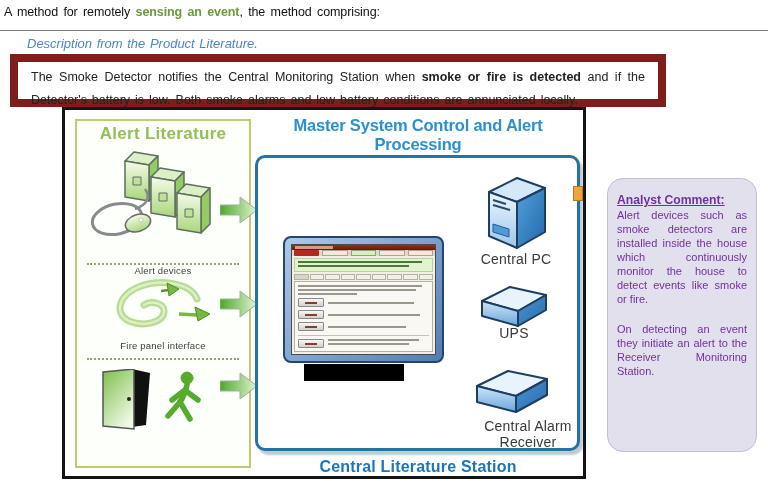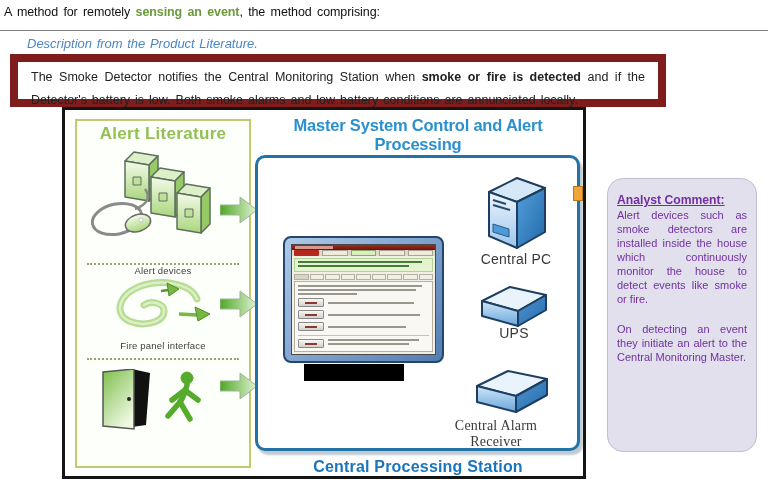--- a/index.html
+++ b/index.html
@@ -89,21 +89,21 @@
   .monitor-base{position:absolute;left:46px;top:206px;width:100px;height:17px;background:#000;}
 
   
   .station-icon{position:absolute;}
   .pc-icon{left:221px;top:14px;width:74px;height:78px;}
   .ups-icon{left:220px;top:124px;width:72px;height:48px;}
   .rcv-icon{left:214px;top:208px;width:80px;height:50px;}
   .lbl{position:absolute;text-align:center;font-size:14px;color:#3a3a3a;letter-spacing:0.2px;}
   .lbl-pc{left:203px;top:93px;width:110px;}
   .lbl-ups{left:223px;top:167px;width:66px;}
-  .lbl-rcv{left:176px;top:260px;width:124px;font-family:Liberation Serif, serif;}
+  .lbl-rcv{left:208px;top:260px;width:124px;}
   .orange-tab{position:absolute;left:315px;top:28px;width:10px;height:15px;
               background:#f0a43a;border:1px solid #b97a1e;box-sizing:border-box;}
 
   
   .analyst{position:absolute;left:607px;top:178px;width:150px;height:274px;box-sizing:border-box;
            background:#e3e0ed;border:1px solid #c4bcd8;border-radius:16px;padding:11px 9px;}
   .an-title{font-size:12.2px;font-weight:bold;color:#7030a0;text-decoration:underline;}
   .an-p{margin:0;font-size:11px;font-weight:normal;color:#7030a0;text-align:justify;
         line-height:1.28;}
   .an-p2{margin-top:15px;}
@@ -364,22 +364,22 @@
             <polygon points="44,30 75,13 75,29 44,46" fill="url(#rvS)"></polygon>
             <polygon points="5,20 44,30 44,46 5,36" fill="url(#rvF)"></polygon>
           </g>
         </svg>
       </div>
       <div class="lbl lbl-rcv">Central Alarm Receiver</div>
 
       <div class="orange-tab"></div>
     </div>
 
-    <div class="frame-footer">Central Processing Station</div>
+    <div class="frame-footer">Central Literature Station</div>
   </div>
 
   <div class="analyst">
     <span class="an-title">Analyst Comment:</span>
     <p class="an-p">Alert devices such as smoke detectors are installed inside the house which continuously monitor the house to detect events like smoke or fire.</p>
-    <p class="an-p an-p2">On detecting an event they initiate an alert to the Central Monitoring Master.</p>
+    <p class="an-p an-p2">On detecting an event they initiate an alert to the Receiver Monitoring Station.</p>
   </div>
 
 </div>
 
 </body></html>

